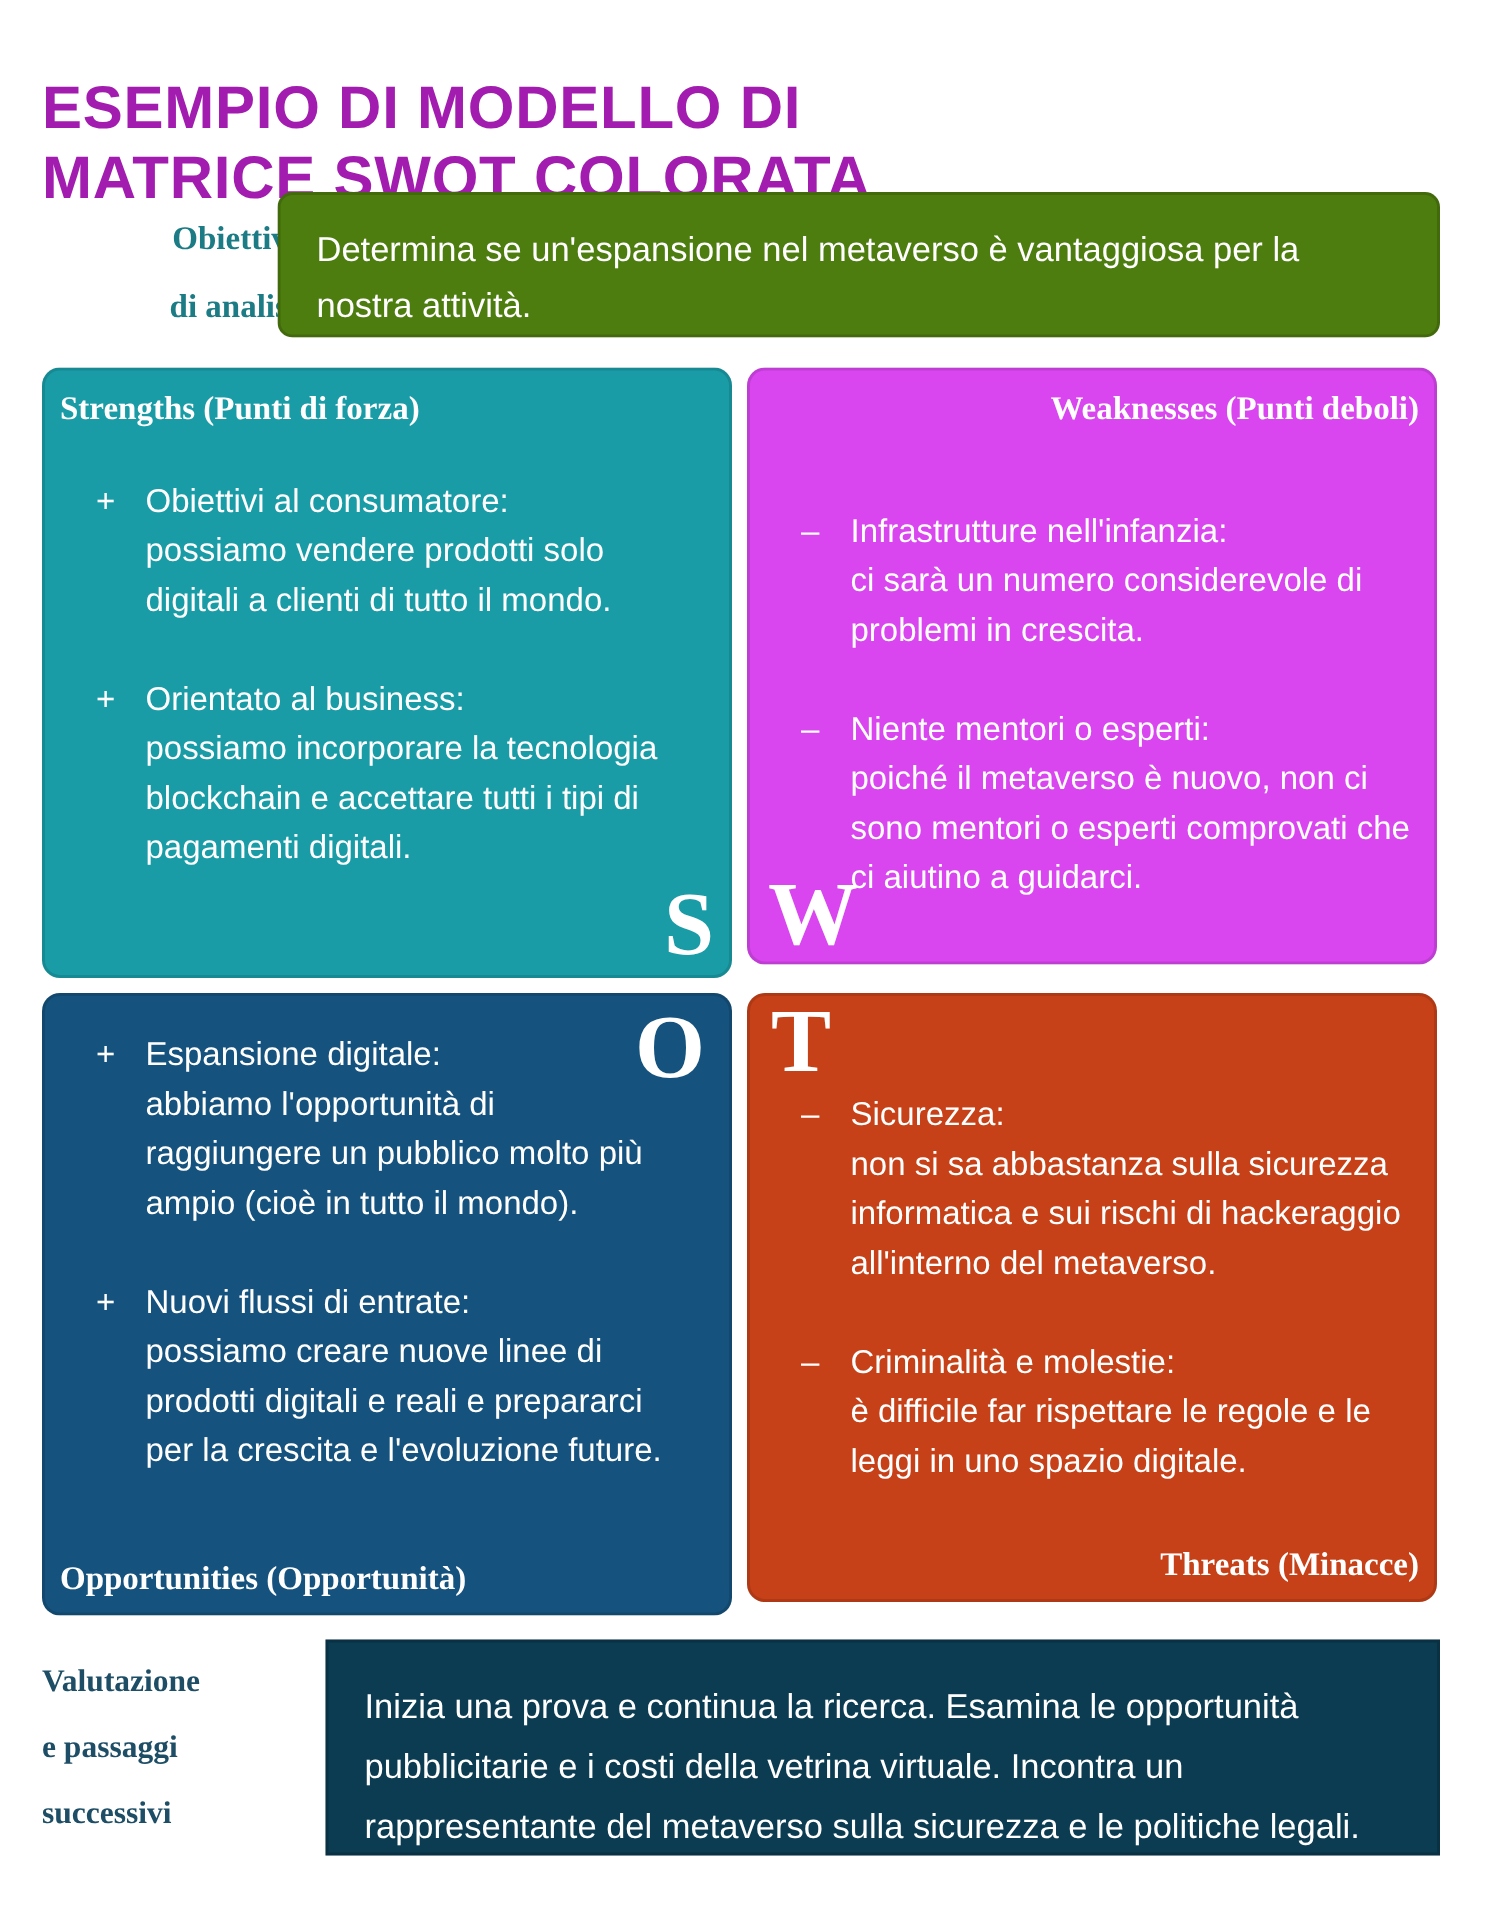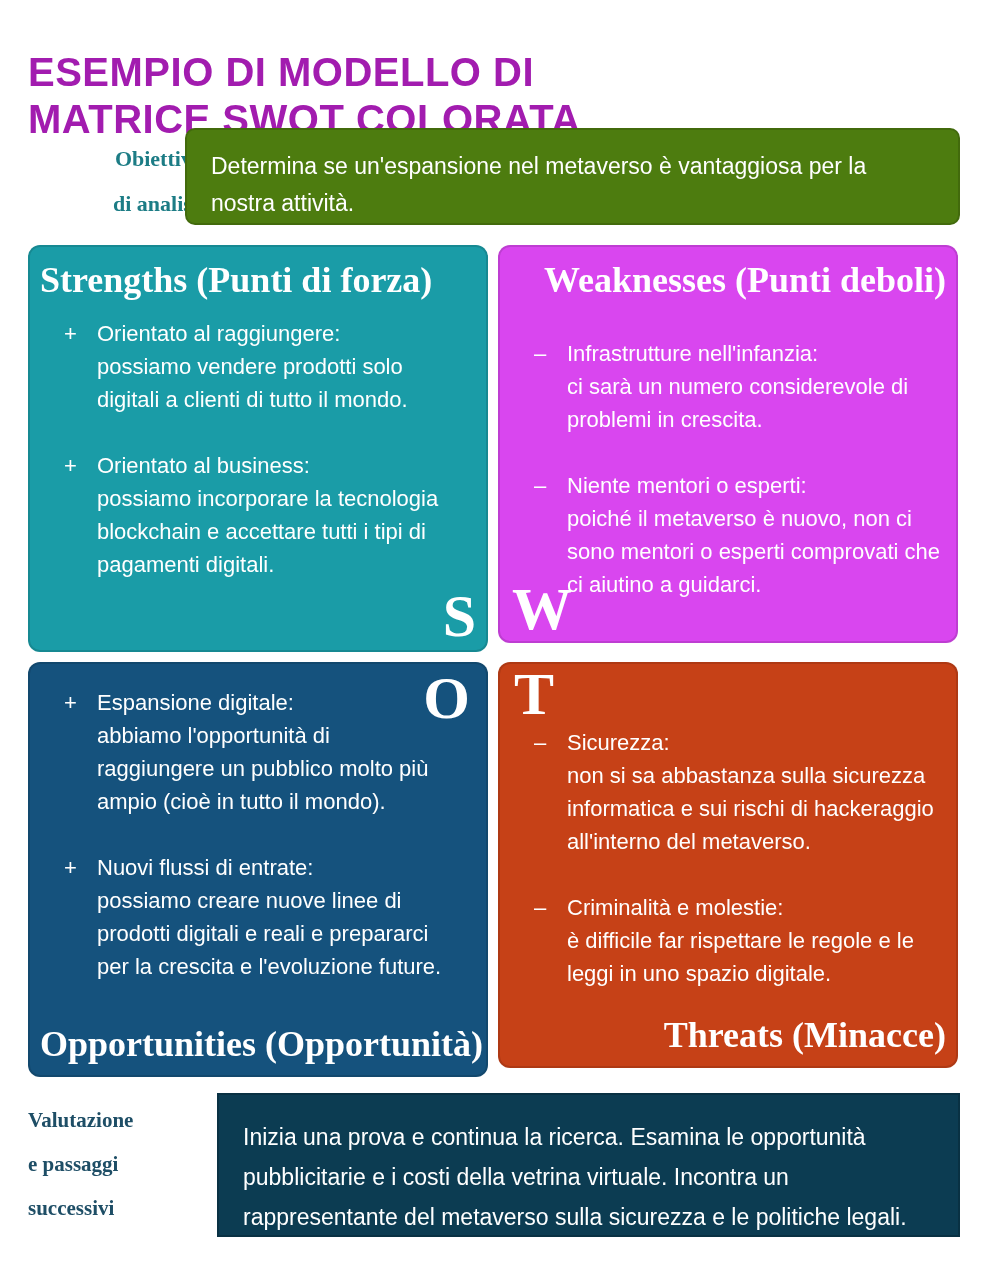--- a/index.html
+++ b/index.html
@@ -24,21 +24,21 @@
   .obj-box p{margin:0;padding:18px 30px 0 24px;font-size:23px;line-height:37px;}
 
   
   .q{position:absolute;border-radius:12px;border:2px solid rgba(0,0,0,0.12);
         box-sizing:border-box;color:#ffffff;}
   .q-strengths{left:28px;top:245px;width:460px;height:407px;background:#1A9CA7;}
   .q-weaknesses{left:498px;top:245px;width:460px;height:398px;background:#d946ef;}
   .q-opportunities{left:28px;top:662px;width:460px;height:415px;background:#15527D;}
   .q-threats{left:498px;top:662px;width:460px;height:406px;background:#C64117;}
 
-  .q-title{position:absolute;font-size:36px;white-space:nowrap;color:#ffffff;}
+  .q-title{position:absolute;font-size:22px;white-space:nowrap;color:#ffffff;}
   .q-strengths .q-title{top:12px;left:10px;}
   .q-weaknesses .q-title{top:12px;right:10px;}
   .q-opportunities .q-title{bottom:10px;left:10px;}
   .q-threats .q-title{bottom:10px;right:10px;}
 
   .big-letter{position:absolute;font-size:60px;line-height:60px;color:#ffffff;}
   .letter-s{right:10px;bottom:4px;}
   .letter-w{left:12px;bottom:2px;}
   .letter-o{right:16px;top:4px;}
   .letter-t{left:14px;top:0px;}
@@ -82,21 +82,21 @@
   <div class="obj-box">
     <p>Determina se un'espansione nel metaverso è vantaggiosa per la nostra attività.</p>
   </div>
 
   <div class="q q-strengths">
     <div class="q-title serif">Strengths (Punti di forza)</div>
     <div class="bullets">
       <div class="bullet">
         <span class="marker">+</span>
         <span class="btext">
-          <span class="lead">Orientato al raggiungere:</span><span>possiamo vendere prodotti solo digitali a clienti di tutto il mondo.</span>
+          <span class="lead">Obiettivi al consumatore:</span><span>possiamo vendere prodotti solo digitali a clienti di tutto il mondo.</span>
         </span>
       </div>
       <div class="bullet">
         <span class="marker">+</span>
         <span class="btext">
           <span class="lead">Orientato al business:</span><span>possiamo incorporare la tecnologia blockchain e accettare tutti i tipi di pagamenti digitali.</span>
         </span>
       </div>
     </div>
     <div class="big-letter letter-s serif">S</div>

